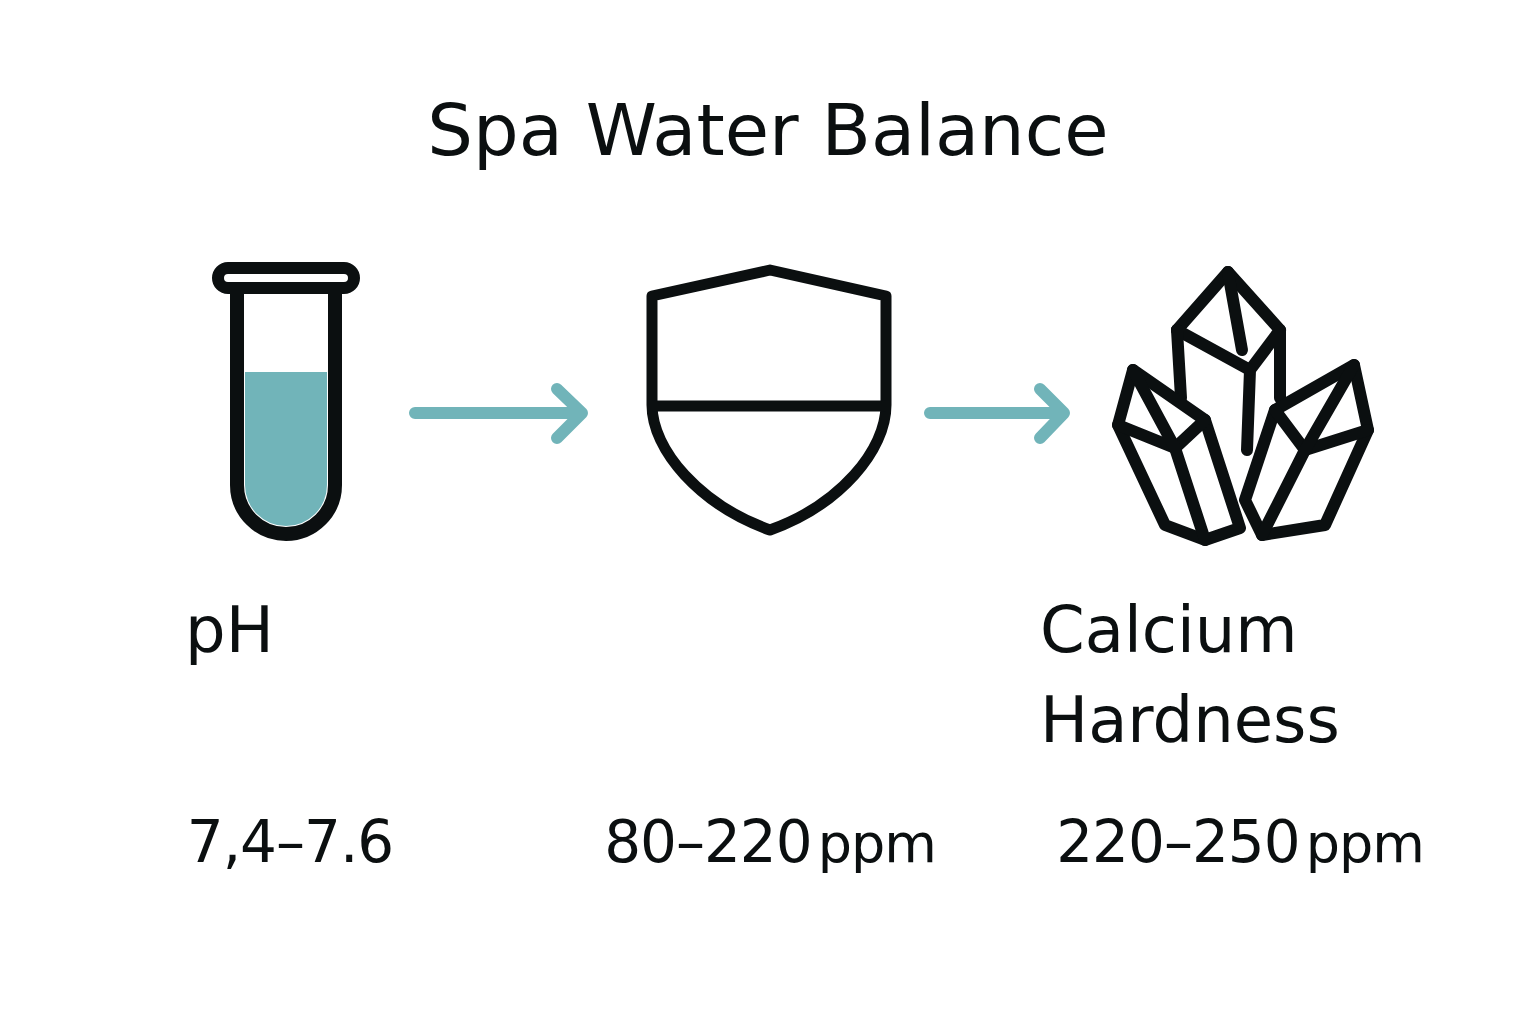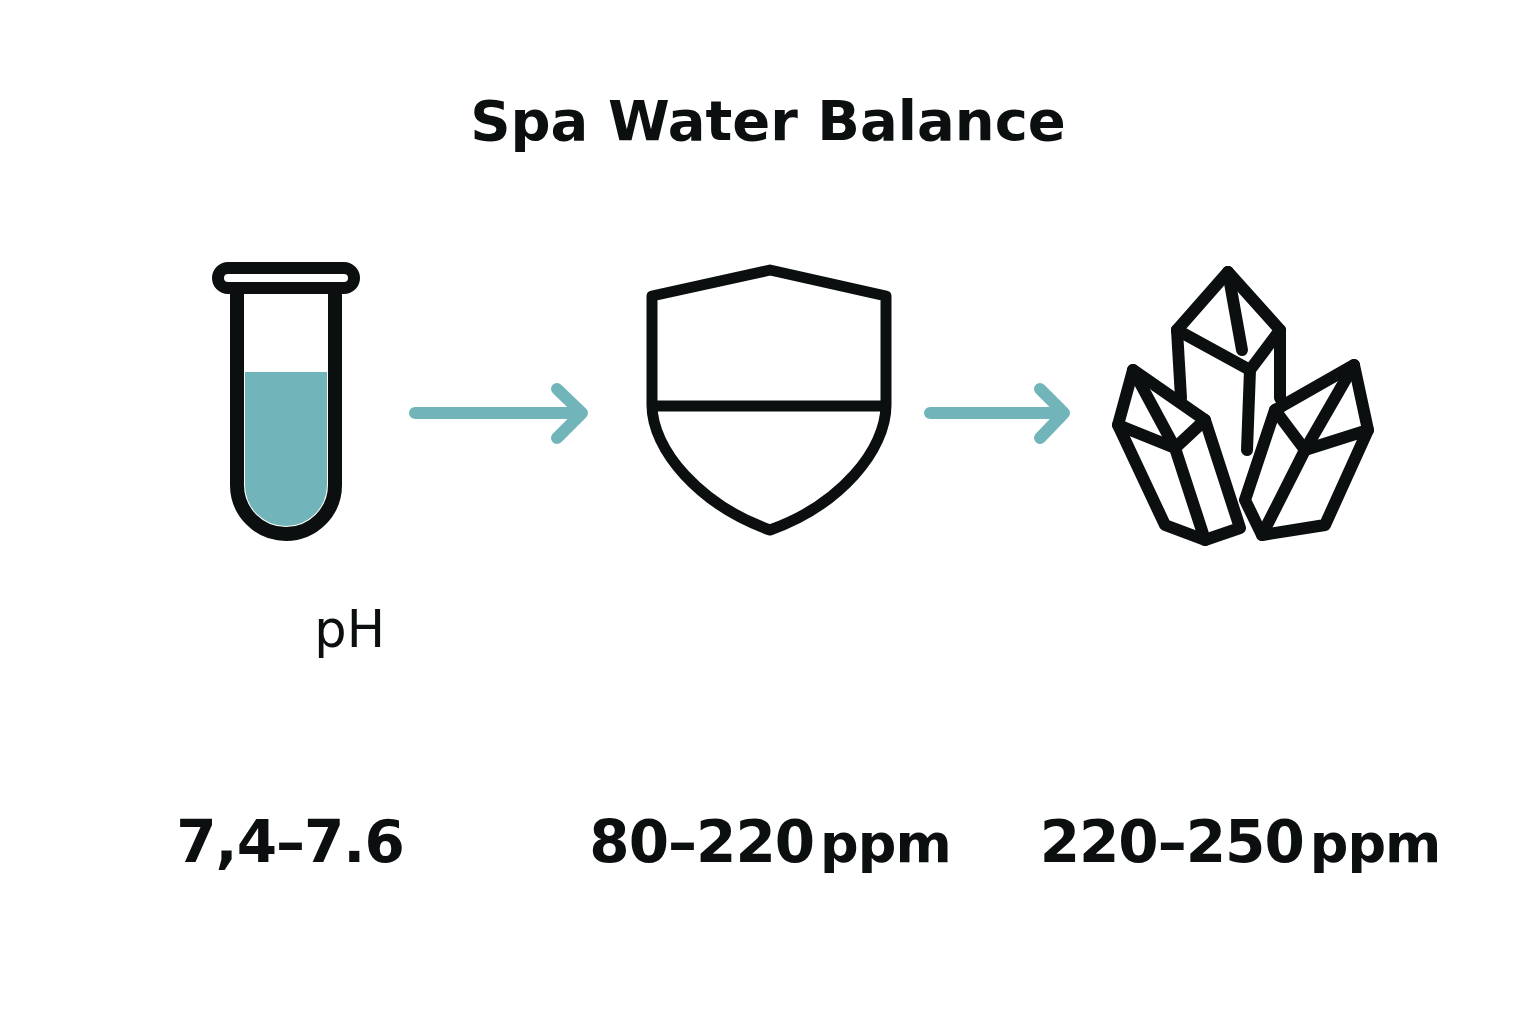--- a/index.html
+++ b/index.html
@@ -2,28 +2,28 @@
 <html><head>
 <meta charset="utf-8">
 <style>
   html, body { margin: 0; padding: 0; }
   body {
     width: 1536px; height: 1024px; background: #ffffff; position: relative; overflow: hidden;
     font-family: "DejaVu Sans", "Liberation Sans", sans-serif; color: #0b0f10;
   }
   .title {
     position: absolute; left: 0; width: 1536px; top: 88px; text-align: center;
-    font-size: 56px; font-weight: 700; letter-spacing: 0px;
+    font-size: 72px; font-weight: 400; letter-spacing: 0px;
   }
   .icon { position: absolute; }
   .label {
-    position: absolute; text-align: right; font-size: 51px; font-weight: 500; line-height: 90px;
+    position: absolute; text-align: left; font-size: 64px; font-weight: 500; line-height: 90px;
   }
   .value {
-    position: absolute; text-align: center; font-size: 58px; font-weight: 700; letter-spacing: -1px;
+    position: absolute; text-align: center; font-size: 58px; font-weight: 400; letter-spacing: -1px;
   }
   .value .unit { font-size: 54px; margin-left: 6px; }
 </style>
 </head>
 <body>
 
 <div>
   <div class="title">Spa Water Balance</div>
 
   <svg class="icon" style="left:205px;top:258px" width="165" height="300" viewBox="205 258 165 300">
@@ -63,20 +63,22 @@
       <path d="M1354 365 L1305 450 L1262 535"></path>
     </g>
   </svg>
 
   <div class="label" style="left:185px;top:585px;width:200px;">
     <div>pH</div>
   </div>
   <div class="label" style="left:570px;top:585px;width:400px;">
   </div>
   <div class="label" style="left:1040px;top:585px;width:400px;">
+    <div>Calcium</div>
+    <div>Hardness</div>
   </div>
 
   <div class="value" style="left:140px;top:808px;width:300px;">
     <span>7,4–7.6</span>
   </div>
   <div class="value" style="left:560px;top:808px;width:420px;">
     <span>80–220</span><span class="unit">ppm</span>
   </div>
   <div class="value" style="left:1030px;top:808px;width:420px;">
     <span>220–250</span><span class="unit">ppm</span>

